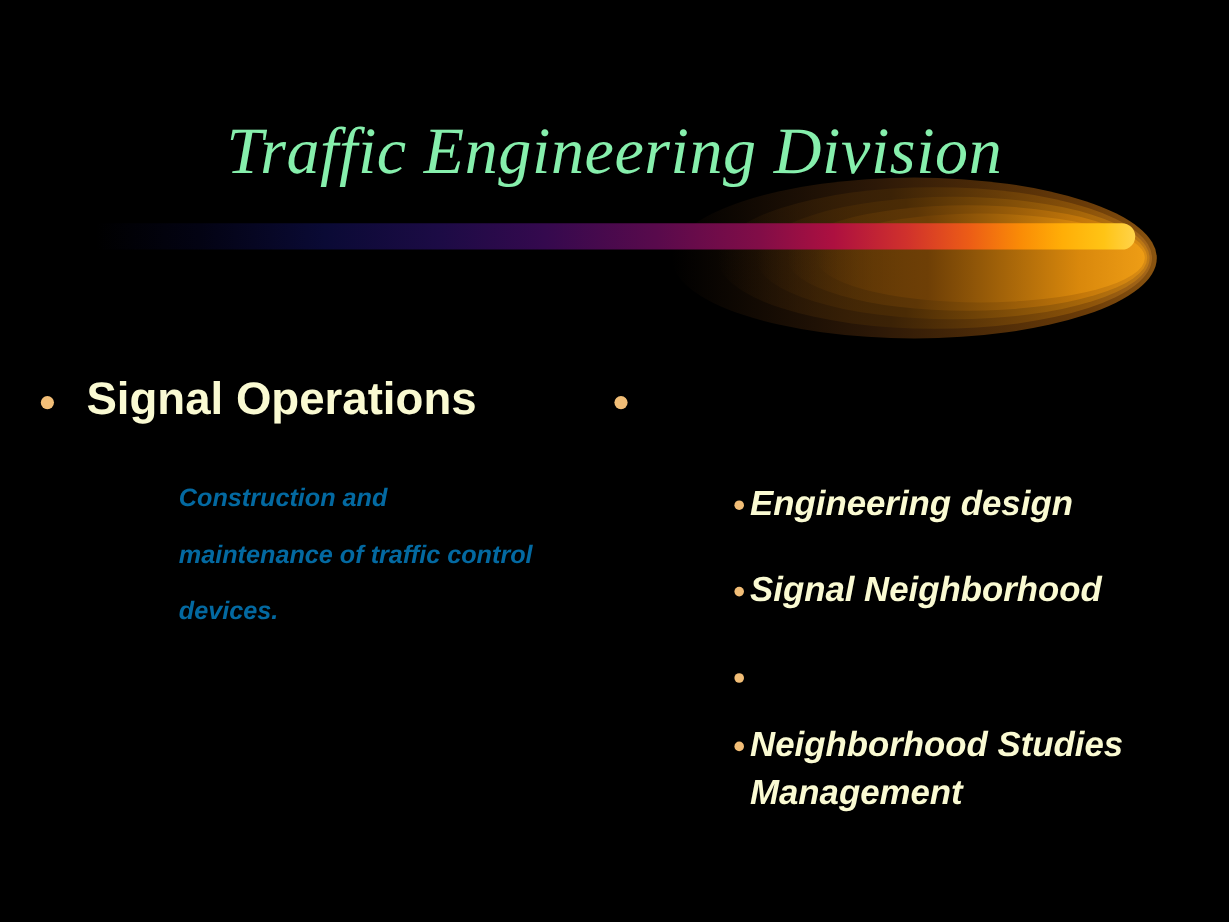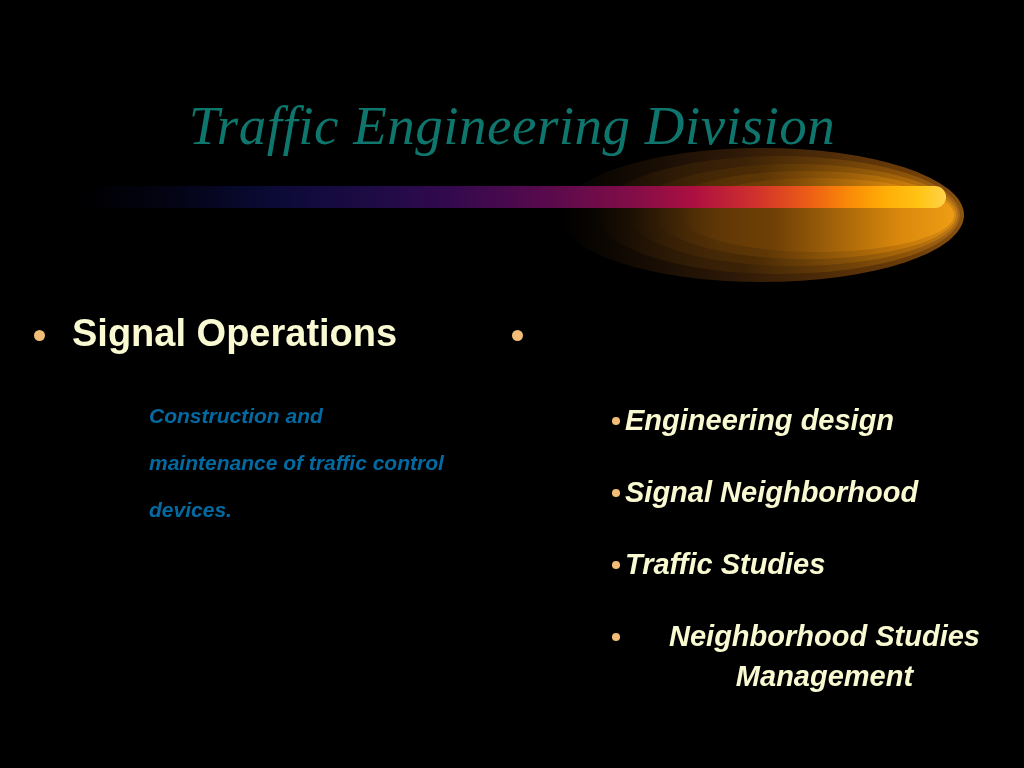--- a/index.html
+++ b/index.html
@@ -22,21 +22,21 @@
     position: absolute;
     left: 0;
     top: 96px;
     width: 1024px;
     text-align: center;
     font-family: "Liberation Serif", "DejaVu Serif", serif;
     font-style: italic;
     font-weight: 400;
     font-size: 55px;
     line-height: 60px;
-    color: #0f766e;
+    color: #86efac;
     letter-spacing: 0.5px;
     white-space: nowrap;
     z-index: 6;
   }
 
   
   #banner {
     position: absolute;
     left: 0;
     top: 140px;
@@ -140,21 +140,20 @@
   #right-sub {
     position: absolute;
     left: 100px;
     top: 90px;
     width: 412px;
   }
   .sub-item {
     display: flex;
     align-items: flex-start;
     margin-bottom: 32px;
-    text-align: center;
   }
   .sub-item .dot {
     flex: 0 0 auto;
     width: 8px;
     height: 8px;
     border-radius: 50%;
     background: #F2BE77;
     margin-top: 17px;
     margin-right: 5px;
   }
@@ -199,21 +198,20 @@
       <div class="sub-item">
         <span class="dot"></span>
         <span class="label">Engineering design</span>
       </div>
       <div class="sub-item">
         <span class="dot"></span>
         <span class="label">Signal Neighborhood</span>
       </div>
       <div class="sub-item">
         <span class="dot"></span>
-        <span class="label">Traffic Studies</span>
       </div>
       <div class="sub-item">
         <span class="dot"></span>
         <span class="label">Neighborhood Studies Management</span>
       </div>
     </div>
   </div>
 
 </div>
 

